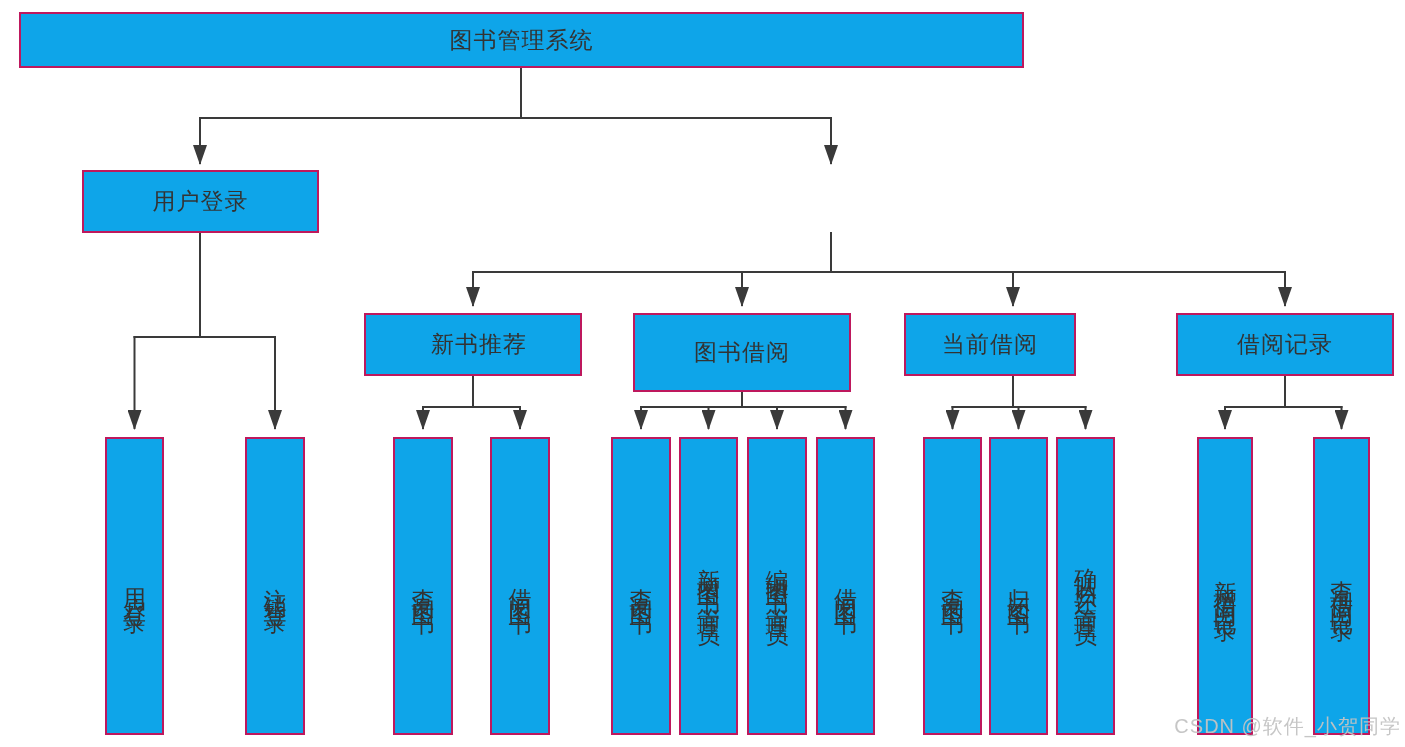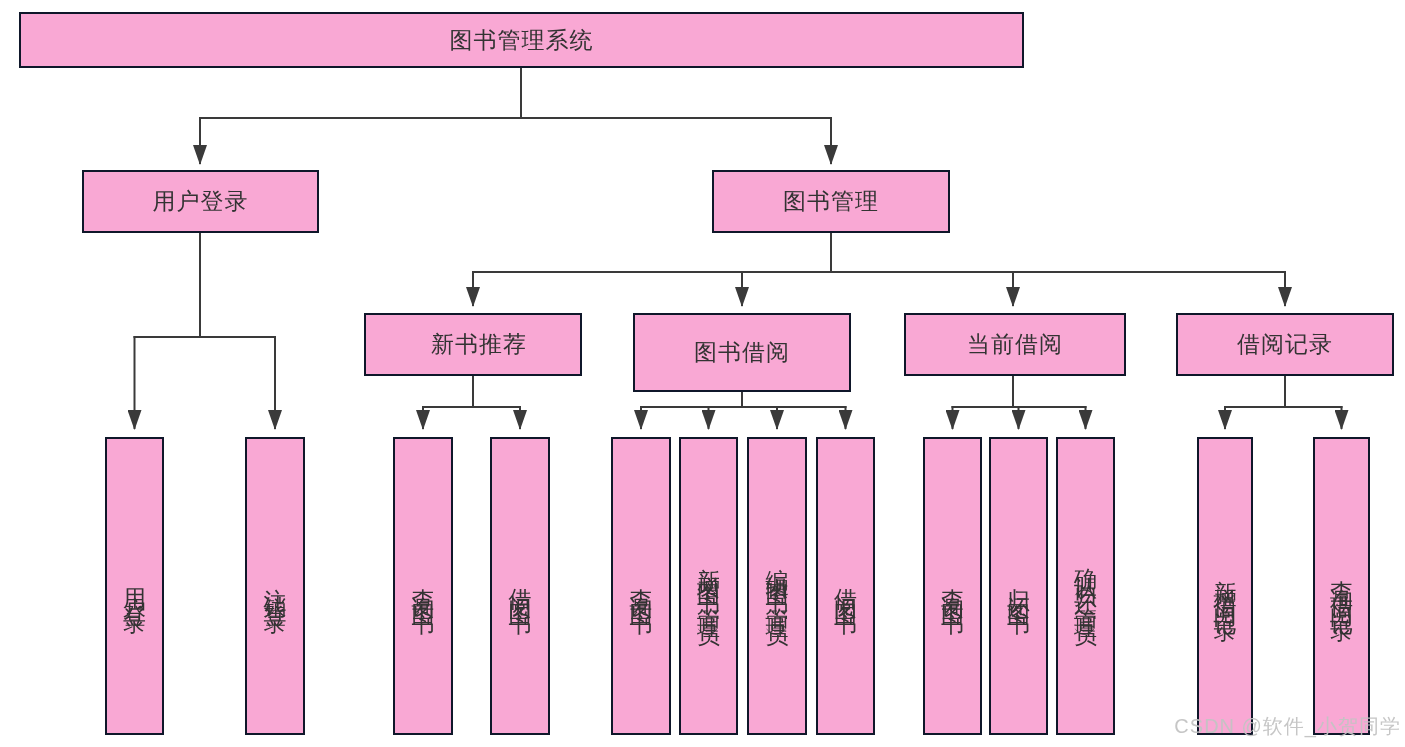--- a/index.html
+++ b/index.html
@@ -24,22 +24,22 @@
     pointer-events: none;
   }
   .connectors line {
     stroke: #3a3a3a;
     stroke-width: 2;
     stroke-linecap: square;
   }
   .node {
     position: absolute;
     box-sizing: border-box;
-    border: 2px solid #0f172a;
-    background: #f9a8d4;
+    border: 2px solid #be185d;
+    background: #0ea5e9;
     display: flex;
     align-items: center;
     justify-content: center;
     color: #333333;
   }
   .node.h span {
     font-size: 23px;
     letter-spacing: 1px;
     white-space: nowrap;
   }
@@ -122,31 +122,28 @@
     </g>
   </svg>
 
   <div class="node h" style="left:19px; top:12px; width:1005px; height:56px;">
     <span>图书管理系统</span>
   </div>
 
   <div class="node h" style="left:82px; top:170px; width:237px; height:63px;">
     <span>用户登录</span>
   </div>
-  <div class="node h" style="left:712px; top:170px; width:238px; height:63px;">
-    <span>图书管理</span>
-  </div>
 
   <div class="node h" style="left:364px; top:313px; width:218px; height:63px;padding-left:12px;">
     <span>新书推荐</span>
   </div>
   <div class="node h" style="left:633px; top:313px; width:218px; height:79px;">
     <span>图书借阅</span>
   </div>
-  <div class="node h" style="left:904px; top:313px; width:222px; height:63px;">
+  <div class="node h" style="left:904px; top:313px; width:172px; height:63px;">
     <span>当前借阅</span>
   </div>
   <div class="node h" style="left:1176px; top:313px; width:218px; height:63px;">
     <span>借阅记录</span>
   </div>
 
   <div class="node leaf" style="left:105px; top:437px; width:59px; height:298px;">
     <span>用户登录</span>
   </div>
   <div class="node leaf" style="left:245px; top:437px; width:60px; height:298px;">

